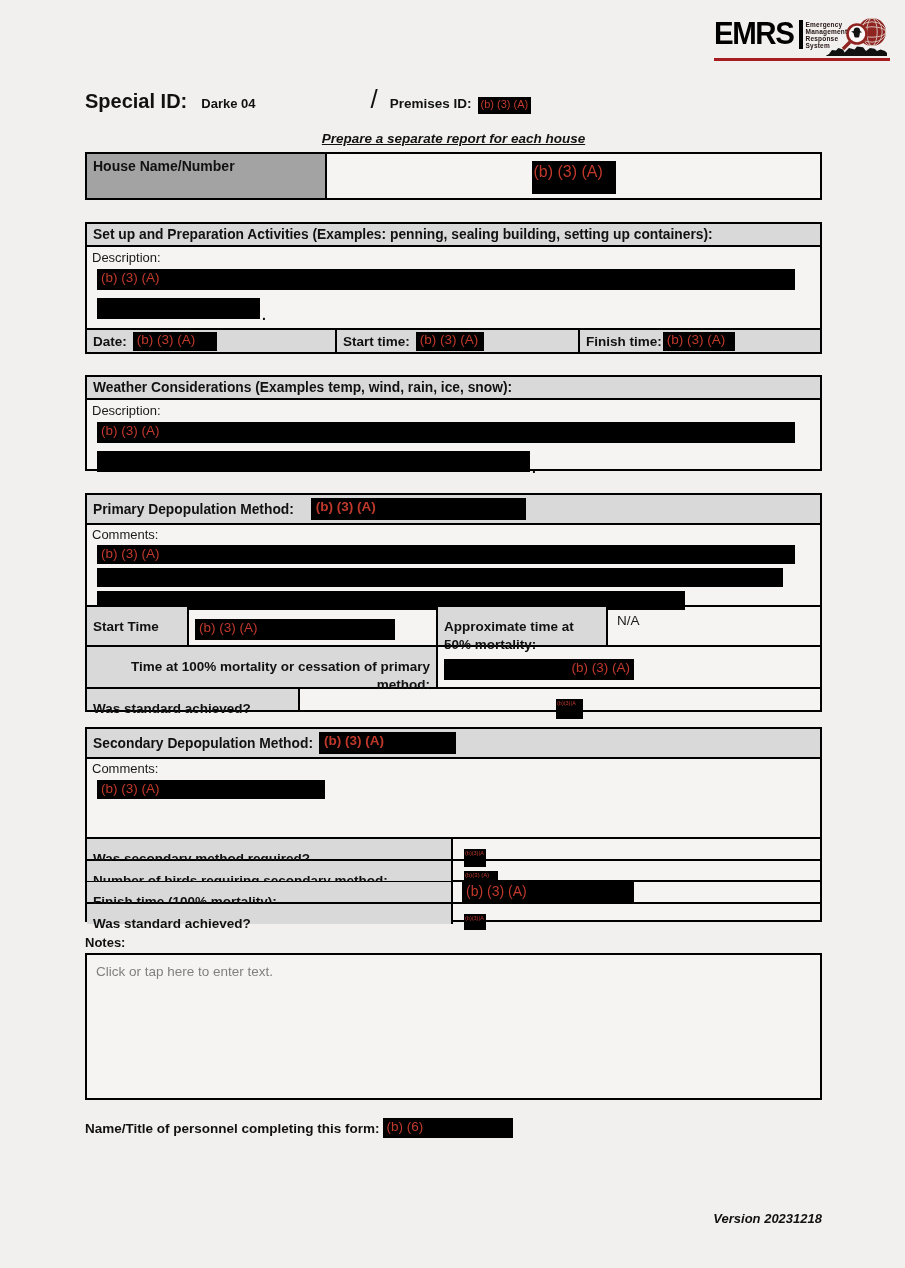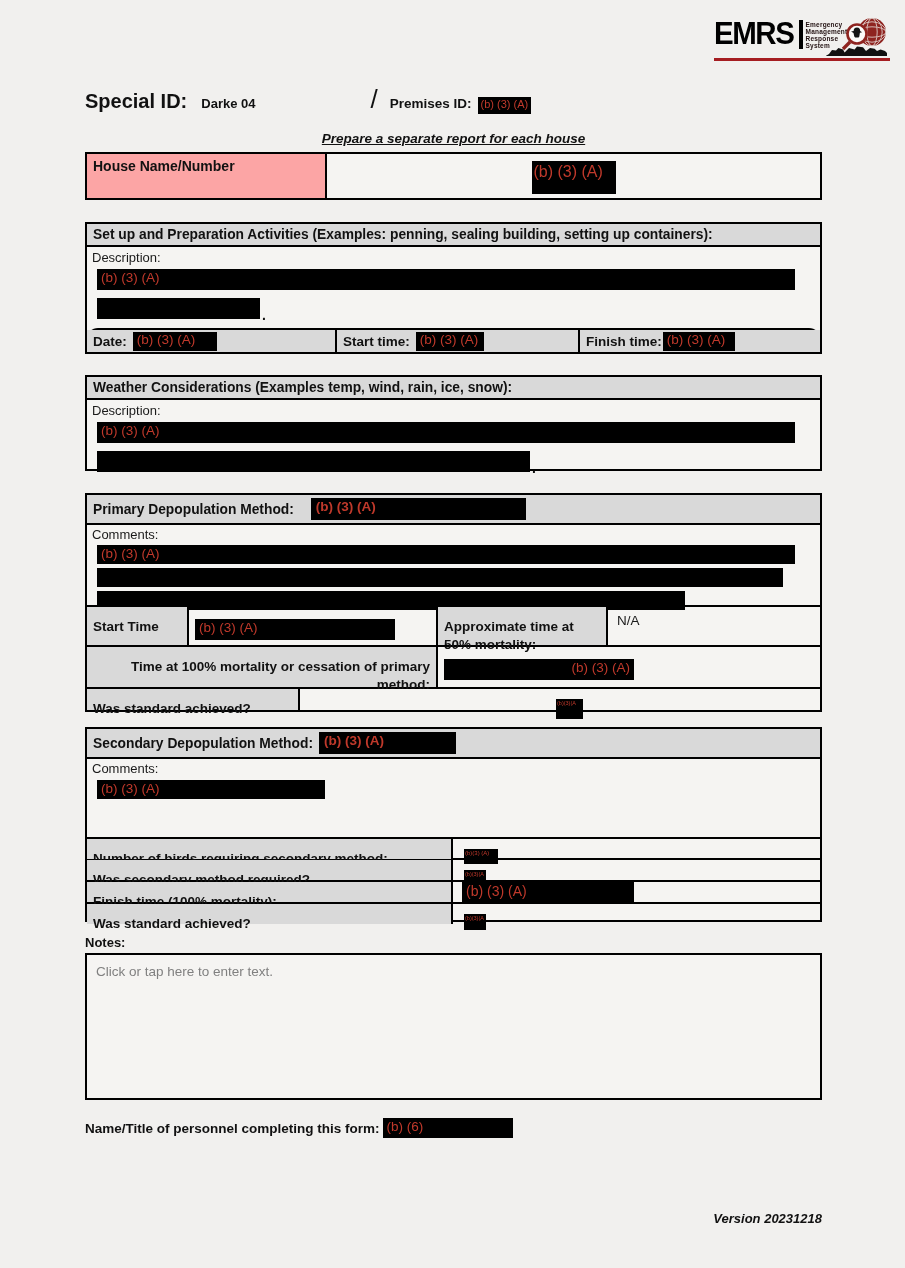--- a/index.html
+++ b/index.html
@@ -41,28 +41,28 @@
   .row { display:flex; border-top:2px solid #000; }
   .row:first-child { border-top:none; }
   .cell { padding:10px 6px; }
   .gray { background:#d9d9d9; }
   .brd-r { border-right:2px solid #000; }
   .lbl { font-size:13.5px; font-weight:bold; }
   .plain { font-size:13px; color:#1a1a1a; }
 
   
   .house { top:152px; height:48px; display:flex; }
-  .house-label { width:240px; background:#fca5a5; border-right:2px solid #000; padding:4px 6px; font-size:14px; font-weight:bold; }
+  .house-label { width:240px; background:#a3a3a3; border-right:2px solid #000; padding:4px 6px; font-size:14px; font-weight:bold; }
   .house-value { flex:1; display:flex; justify-content:center; }
   .house-redact { width:84px; height:33px; margin-top:7px; font-size:16px; padding:2px 2px; }
 
   
   .setup { top:222px; }
   .setup-body { height:81px; padding:3px 0 0 5px; }
-  .date-row { background:#86efac; height:24px;border-radius:11px; }
+  .date-row { background:#86efac; height:24px; }
   .date-row .cell { display:flex; align-items:center; padding:2px 4px 2px 6px; }
   .mini-bar { height:19px; font-size:13.5px; padding:0 4px; margin-left:6px; }
 
   
   .weather { top:375px; }
   .weather-body { height:69px; padding:3px 0 0 5px; }
 
   
   .primary { top:493px; }
   .primary-comments { height:80px; padding:2px 0 0 5px; }
@@ -217,34 +217,34 @@
 
   <div class="tbl secondary">
     <div class="sec-header">
       <span>Secondary Depopulation Method:</span>
       <span class="redact hdr-redact" style="width:137px; margin-left:6px;">(b) (3) (A)</span>
     </div>
     <div class="secondary-comments">
       <div class="plain">Comments:</div>
       <div class="bar" style="width:228px;">(b) (3) (A)</div>
     </div>
+    <div class="row" style="height:22px;">
+      <div class="cell gray brd-r" style="width:366px;">
+        <span class="lbl">Was secondary method required?</span>
+      </div>
+      <div class="cell" style="flex:1;">
+        <div class="redact tiny-text" style="width:22px; height:18px; margin-left:5px;">(b)(3)(A</div>
+      </div>
+    </div>
     <div class="row" style="height:21px;">
       <div class="cell gray brd-r" style="width:366px;">
         <span class="lbl">Number of birds requiring secondary method:</span>
       </div>
       <div class="cell" style="flex:1;">
         <div class="redact tiny-text" style="width:34px; height:15px; font-size:6px; margin-left:5px;">(b)(3) (A)</div>
-      </div>
-    </div>
-    <div class="row" style="height:22px;">
-      <div class="cell gray brd-r" style="width:366px;">
-        <span class="lbl">Was secondary method required?</span>
-      </div>
-      <div class="cell" style="flex:1;">
-        <div class="redact tiny-text" style="width:22px; height:18px; margin-left:5px;">(b)(3)(A</div>
       </div>
     </div>
     <div class="row" style="height:22px;">
       <div class="cell gray brd-r" style="width:366px;">
         <span class="lbl">Finish time (100% mortality):</span>
       </div>
       <div class="cell" style="flex:1; padding-top:0;">
         <div class="redact" style="width:172px; height:20px; font-size:14px; padding:1px 4px; margin-left:3px;">(b) (3) (A)</div>
       </div>
     </div>

